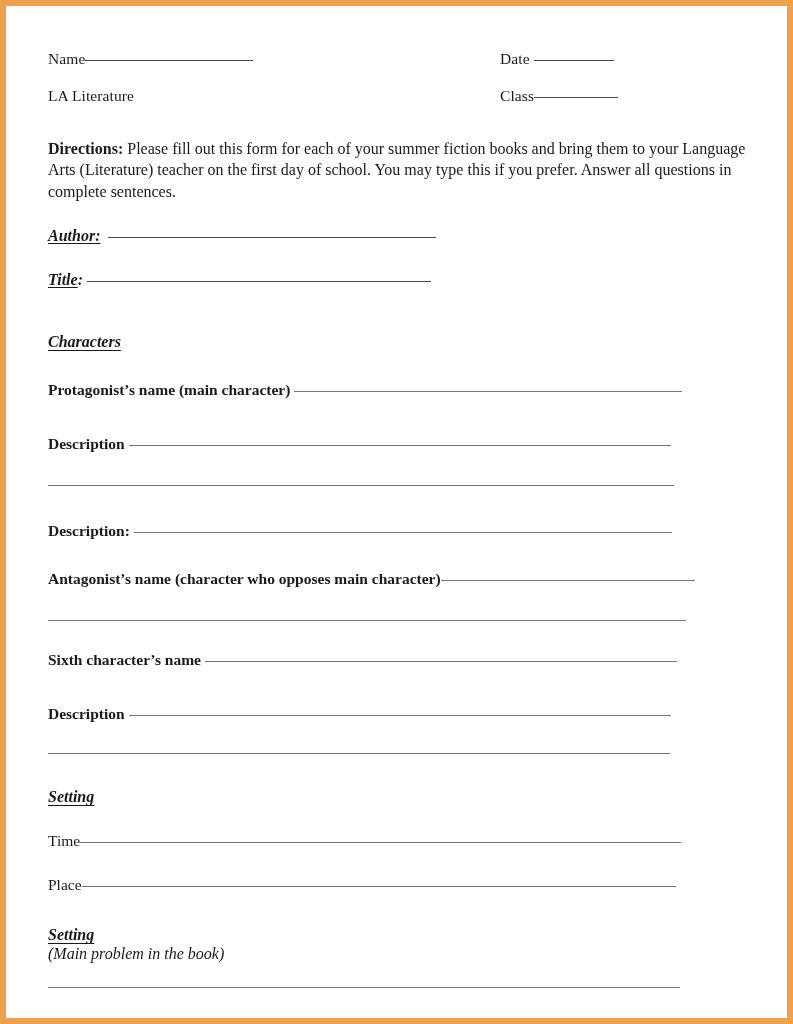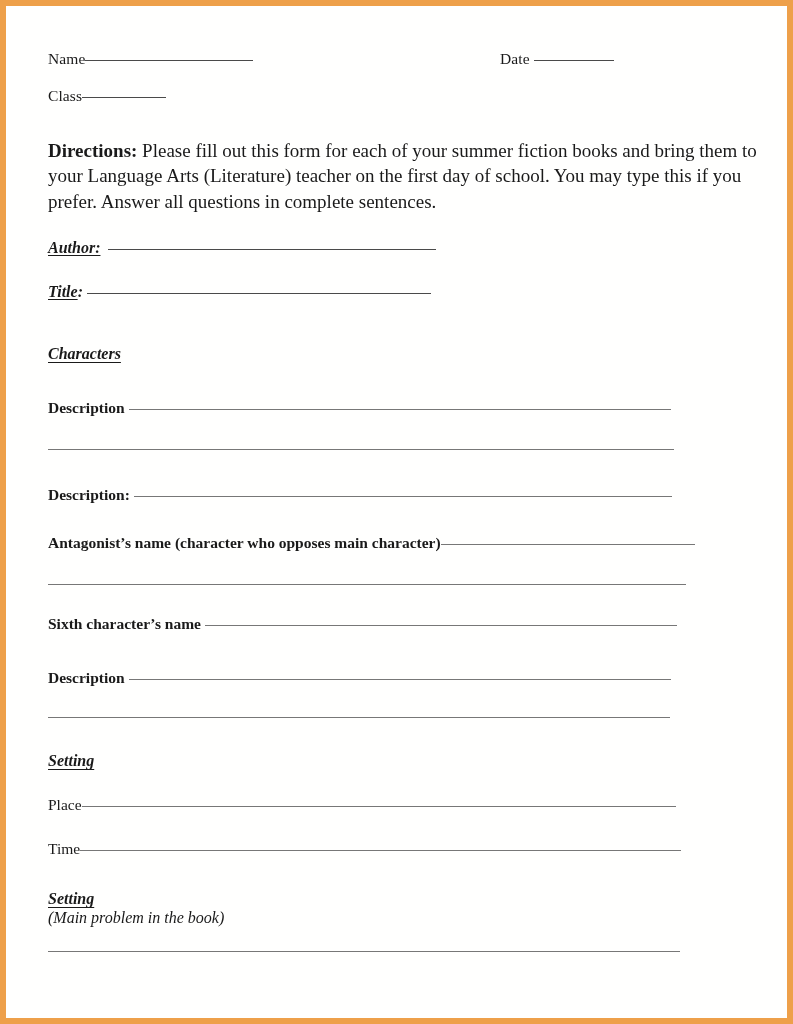--- a/index.html
+++ b/index.html
@@ -72,21 +72,21 @@
     font-style: italic;
     font-size: 16.5px;
     margin-top: 26px;
     letter-spacing: .1px;
     padding-right: 20px;
   }
 
   
   .directions {
     margin-top: 33px;
-    font-size: 19px;
+    font-size: 16px;
     line-height: 1.33;
     text-align: left;
     width: 710px;
   }
   .directions b { font-weight: bold; }
 
   
   .field-line {
     font-size: 16px;
     white-space: nowrap;
@@ -157,40 +157,46 @@
     <div class="hdr-row">
       <div class="hdr-left">
         <span class="hdr-label">Name</span><span class="rule rule-dark" style="width:168px;"></span>
       </div>
       <div class="hdr-right">
         <span class="hdr-label">Date</span>&nbsp;<span class="rule rule-dark" style="width:80px;"></span>
       </div>
     </div>
 
     <div class="hdr-row hdr-row-2">
+      <div class="hdr-left">
+        <span class="hdr-label">LA Literature</span>
+      </div>
       <div class="hdr-right">
         <span class="hdr-label">Class</span><span class="rule rule-dark" style="width:84px;"></span>
       </div>
     </div>
 
 
     <div class="directions"><b>Directions:</b><span> Please fill out this form for each of your summer fiction books and bring them to your Language Arts (Literature) teacher on the first day of school.  You may type this if you prefer.  Answer all questions in complete sentences.</span></div>
 
     <div class="field-line fld-author">
       <span class="lbl-bi-u">Author:</span>&nbsp;&nbsp;<span class="rule rule-dark" style="width:328px;"></span>
     </div>
 
     <div class="field-line fld-title">
       <span class="lbl-bi-u">Title</span><span class="lbl-bi">:</span>&nbsp;<span class="rule rule-dark" style="width:344px;"></span>
     </div>
 
     <div class="sec-characters">
       <span class="section-head">Characters</span>
     </div>
 
+    <div class="row-b gap-30">
+      <span>Protagonist’s name (main character)</span>&nbsp;<span class="rule rule-mid" style="width:388px;"></span>
+    </div>
 
     <div class="row-b gap-28">
       <span>Description</span>&nbsp;<span class="rule rule-mid" style="width:542px;"></span>
     </div>
 
     <div class="blank-line gap-32" style="width:626px;"></div>
 
     <div class="row-b gap-28">
       <span>Description:</span>&nbsp;<span class="rule rule-mid" style="width:538px;"></span>
     </div>
@@ -209,25 +215,25 @@
       <span>Description</span>&nbsp;<span class="rule rule-mid" style="width:542px;"></span>
     </div>
 
     <div class="blank-line gap-30" style="width:622px;"></div>
 
     <div class="sec-setting">
       <span class="section-head">Setting</span>
     </div>
 
     <div class="row-plain gap-26">
+      <span>Time</span><span class="rule rule-mid" style="width:601px;"></span>
+    </div>
+
+    <div class="row-plain gap-26">
       <span>Place</span><span class="rule rule-mid" style="width:594px;"></span>
-    </div>
-
-    <div class="row-plain gap-26">
-      <span>Time</span><span class="rule rule-mid" style="width:601px;"></span>
     </div>
 
     <div class="sec-conflict">
       <span class="section-head">Setting</span>
     </div>
     <div class="sec-sub">(Main problem in the book)</div>
 
     <div class="blank-line gap-24" style="width:632px;"></div>
 
   </div>

